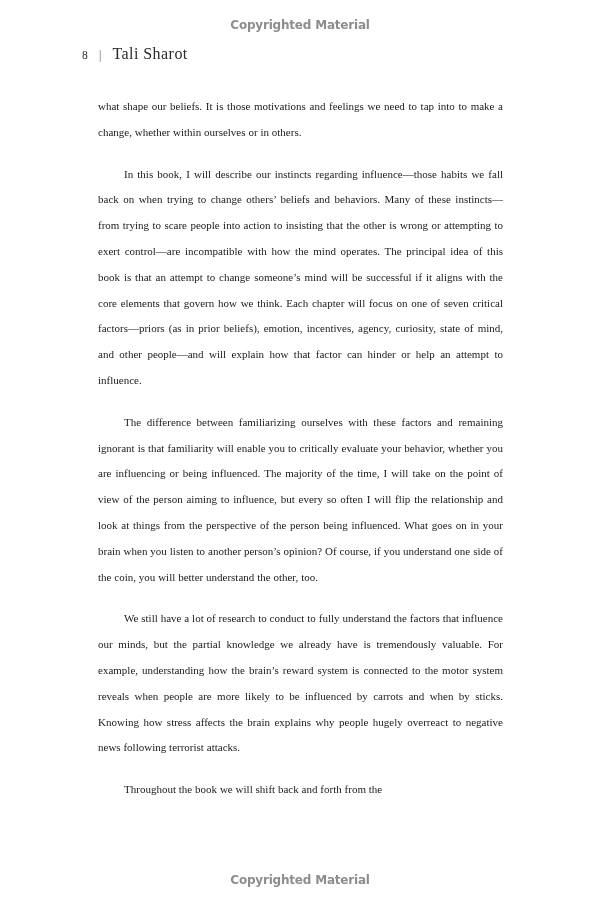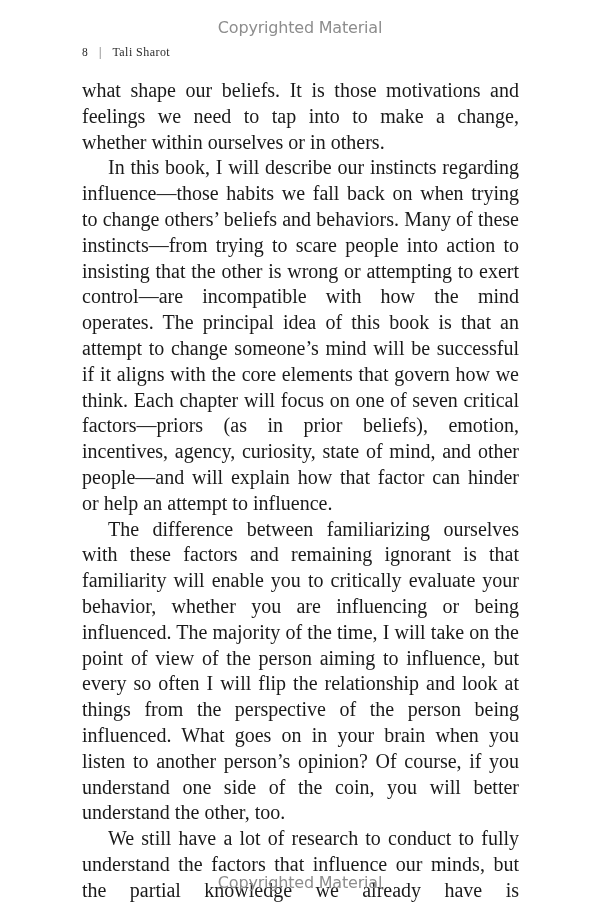--- a/index.html
+++ b/index.html
@@ -24,22 +24,22 @@
     box-sizing: border-box;
   }
 
   
   .watermark {
     position: absolute;
     left: 0;
     width: 600px;
     text-align: center;
     font-family: "DejaVu Sans", "Liberation Sans", sans-serif;
-    font-size: 16px;
-    font-weight: 400;
+    font-size: 12px;
+    font-weight: 700;
     letter-spacing: -0.2px;
     color: #8d8d8d;
     user-select: none;
   }
   .watermark-top { top: 18px; }
   .watermark-bottom { top: 873px; }
 
   
   .running-head {
     position: absolute;
@@ -55,34 +55,34 @@
   .running-head .folio {
     font-size: 11.5px;
     letter-spacing: 0.3px;
   }
   .running-head .rule {
     margin: 0 11px;
     color: #5a5a5a;
     font-size: 11.5px;
   }
   .running-head .author {
-    font-size: 12px;
+    font-size: 16px;
     letter-spacing: 0.45px;
   }
 
   
   .textblock {
     position: absolute;
     top: 78px;
     left: 82px;
     width: 437px;
   }
   .textblock p {
-    margin: 0;
-    font-size: 20px;
+    margin: 16px;
+    font-size: 11px;
     line-height: 25.8px;
     text-align: justify;
     text-justify: inter-word;
     hyphens: none;
     -webkit-hyphens: none;
     word-spacing: 0.1px;
   }
   .textblock p.indent {
     text-indent: 26px;
     font-family: Liberation Serif, serif;
@@ -101,17 +101,18 @@
     <span class="folio">8</span>
     <span class="rule">|</span>
     <span class="author">Tali Sharot</span>
   </div>
 
   <div class="textblock">
     <p>what shape our beliefs. It is those motivations and feelings we need to tap into to make a change, whether within ourselves or in others.</p>
     <p class="indent">In this book, I will describe our instincts regarding influence—those habits we fall back on when trying to change others’ beliefs and behaviors. Many of these instincts—from trying to scare people into action to insisting that the other is wrong or attempting to exert control—are incompatible with how the mind operates. The principal idea of this book is that an attempt to change someone’s mind will be successful if it aligns with the core elements that govern how we think. Each chapter will focus on one of seven critical factors—priors (as in prior beliefs), emotion, incentives, agency, curiosity, state of mind, and other people—and will explain how that factor can hinder or help an attempt to influence.</p>
     <p class="indent">The difference between familiarizing ourselves with these factors and remaining ignorant is that familiarity will enable you to critically evaluate your behavior, whether you are influencing or being influenced. The majority of the time, I will take on the point of view of the person aiming to influence, but every so often I will flip the relationship and look at things from the perspective of the person being influenced. What goes on in your brain when you listen to another person’s opinion? Of course, if you understand one side of the coin, you will better understand the other, too.</p>
     <p class="indent">We still have a lot of research to conduct to fully understand the factors that influence our minds, but the partial knowledge we already have is tremendously valuable. For example, understanding how the brain’s reward system is connected to the motor system reveals when people are more likely to be influenced by carrots and when by sticks. Knowing how stress affects the brain explains why people hugely overreact to negative news following terrorist attacks.</p>
+    <p class="indent">Throughout the book we will shift back and forth from the</p>
   </div>
 
   <div class="watermark watermark-bottom">Copyrighted Material</div>
 
 </div>
 
 </body></html>

